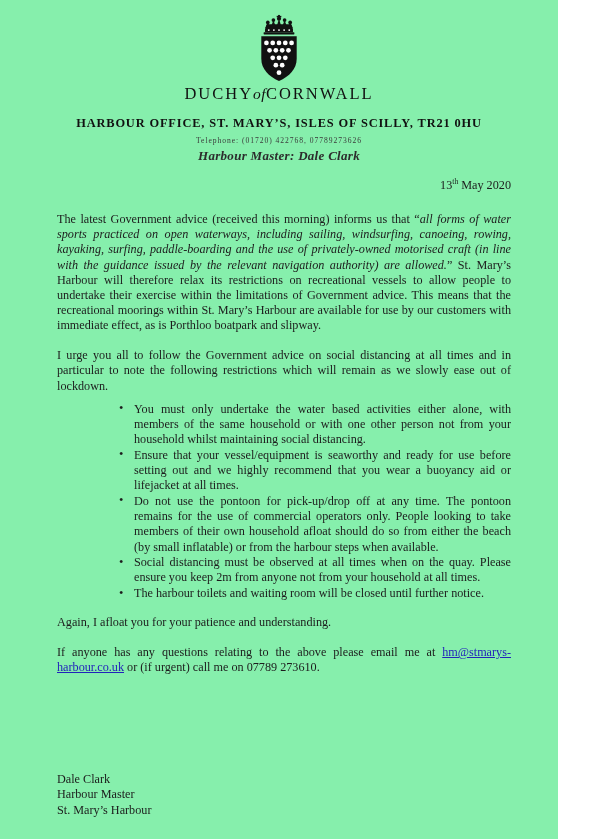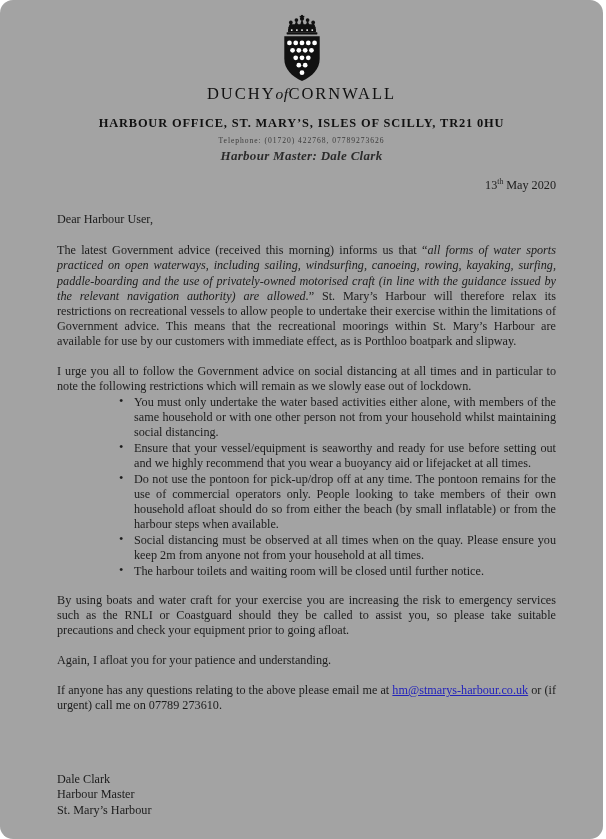--- a/index.html
+++ b/index.html
@@ -12,25 +12,24 @@
     width: 606px;
     height: 839px;
     overflow: hidden;
     font-family: "Liberation Serif", "DejaVu Serif", serif;
     color: #1c1c1c;
     position: relative;
   }
 
   .page {
     position: relative;
-    width: 603px;
+    width: 558px;
     height: 839px;
-    background: #a3a3a3;
+    background: #86efac;
     box-sizing: border-box;
-    border-radius: 13px;
   }
 
   
   .letterhead {
     text-align: center;
     padding-top: 14px;
   }
 
   .crest {
     width: 56px;
@@ -116,21 +115,21 @@
     font-size: 12.2px;
     line-height: 15.2px;
     text-align: justify;
     margin: 0 0 14.5px 0;
   }
   p.salutation {
     text-align: left;
     margin-bottom: 16px;
   }
   p.tight-last {
-    margin-bottom: 0;
+    margin-bottom: 8px;
   }
 
   .quote {
     font-style: italic;
   }
 
   ul.restrictions {
     list-style: none;
     margin: 0 0 14px 0;
     padding: 0 0 0 62px;
@@ -239,36 +238,34 @@
     <div class="phone-line">Telephone: (01720) 422768, 07789273626</div>
 
 
     <div class="hm-line">Harbour Master: Dale Clark</div>
   </div>
 
   <div class="body-area">
 
     <div class="date"><span>13</span><sup>th</sup><span> May 2020</span></div>
 
-    <p class="para salutation">Dear Harbour User,</p>
 
 
     <p class="para"><span>The latest Government advice (received this morning) informs us that “</span><span class="quote">all forms of water sports practiced on open waterways, including sailing, windsurfing, canoeing, rowing, kayaking, surfing, paddle-boarding and the use of privately-owned motorised craft (in line with the guidance issued by the relevant navigation authority) are allowed.</span><span>” St. Mary’s Harbour will therefore relax its restrictions on recreational vessels to allow people to undertake their exercise within the limitations of Government advice. This means that the recreational moorings within St. Mary’s Harbour are available for use by our customers with immediate effect, as is Porthloo boatpark and slipway.</span></p>
 
     <p class="para tight-last">I urge you all to follow the Government advice on social distancing at all times and in particular to note the following restrictions which will remain as we slowly ease out of lockdown.</p>
 
     <ul class="restrictions">
       <li>You must only undertake the water based activities either alone, with members of the same household or with one other person not from your household whilst maintaining social distancing.</li>
       <li>Ensure that your vessel/equipment is seaworthy and ready for use before setting out and we highly recommend that you wear a buoyancy aid or lifejacket at all times.</li>
       <li>Do not use the pontoon for pick-up/drop off at any time. The pontoon remains for the use of commercial operators only. People looking to take members of their own household afloat should do so from either the beach (by small inflatable) or from the harbour steps when available.</li>
       <li>Social distancing must be observed at all times when on the quay. Please ensure you keep 2m from anyone not from your household at all times.</li>
       <li>The harbour toilets and waiting room will be closed until further notice.</li>
     </ul>
 
-    <p class="para">By using boats and water craft for your exercise you are increasing the risk to emergency services such as the RNLI or Coastguard should they be called to assist you, so please take suitable precautions and check your equipment prior to going afloat.</p>
 
     <p class="para">Again, I afloat you for your patience and understanding.</p>
 
     <p class="para"><span>If anyone has any questions relating to the above please email me at </span><a class="maillink" href="#">hm@stmarys-harbour.co.uk</a><span> or (if urgent) call me on 07789 273610.</span></p>
   </div>
 
   <div class="signoff">
     <div>Dale Clark</div>
     <div>Harbour Master</div>
     <div>St. Mary’s Harbour</div>

